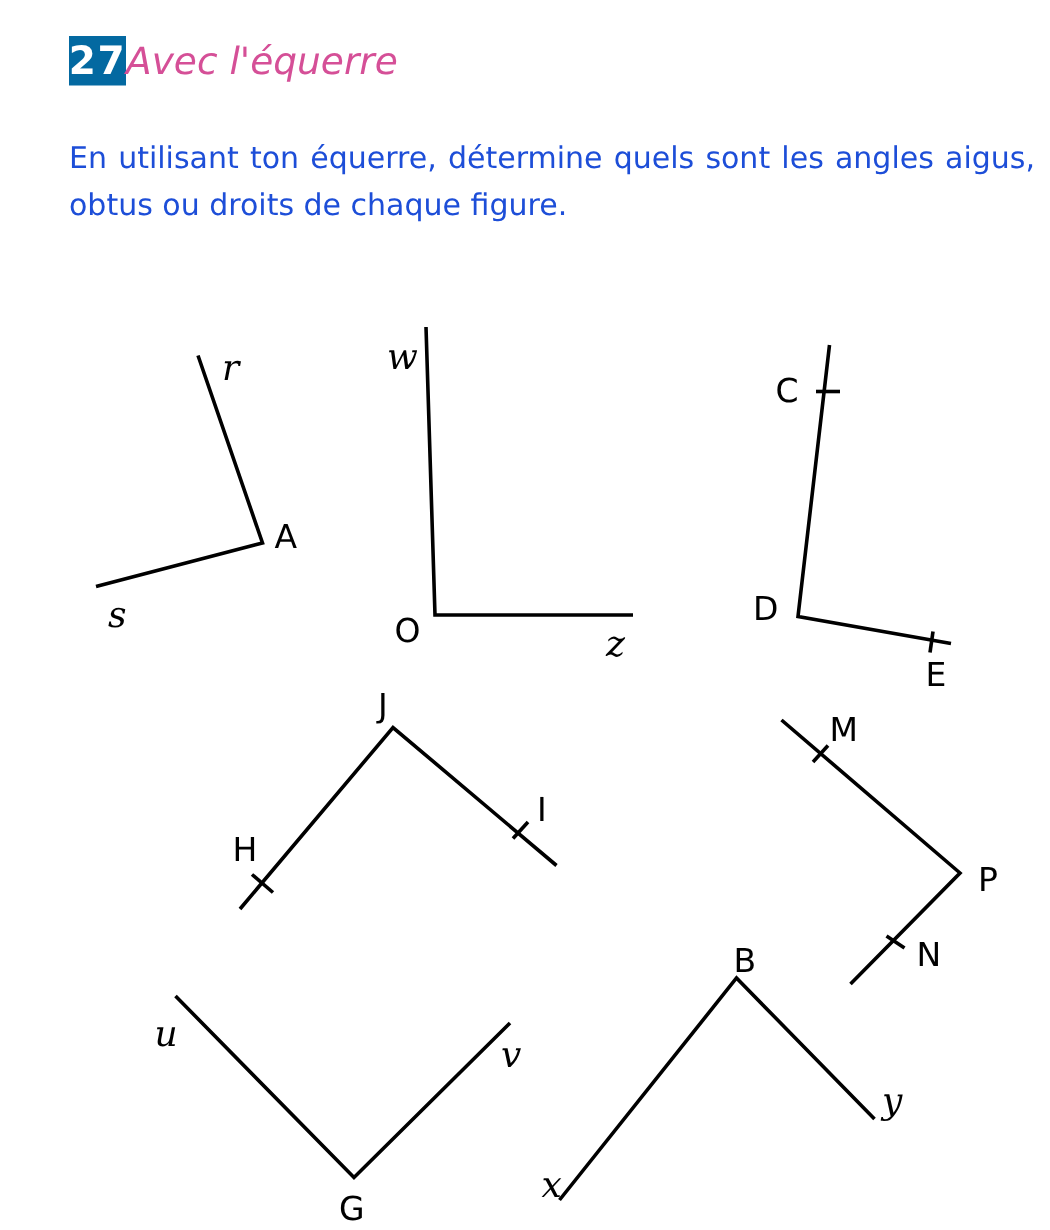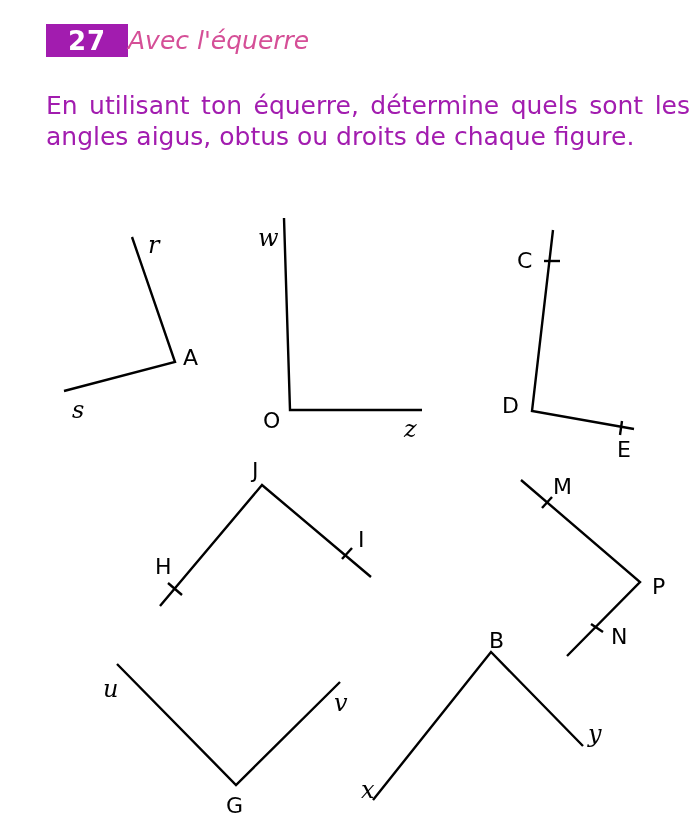--- a/index.html
+++ b/index.html
@@ -1,20 +1,20 @@
 <!DOCTYPE html>
 <html><head>
 <meta charset="utf-8">
 <style>
   html, body { margin: 0; padding: 0; background: #ffffff; }
   body { width: 700px; height: 820px; position: relative; overflow: hidden; font-family: "DejaVu Sans", sans-serif; }
   .header { position: absolute; left: 46px; top: 24px; height: 33px; display: flex; align-items: center; }
-  .num-badge { background: #a21caf; color: #ffffff; font-weight: bold; font-size: 26px; height: 33px; width: 82px; display: flex; align-items: center; justify-content: center; letter-spacing: 1px; }
+  .num-badge { background: #0369a1; color: #ffffff; font-weight: bold; font-size: 26px; height: 33px; width: 38px; display: flex; align-items: center; justify-content: center; letter-spacing: 1px; }
   .title { color: #d54f97; font-style: italic; font-size: 25px; }
-  .instruction { position: absolute; left: 46px; top: 90px; width: 644px; font-size: 25px; line-height: 31px; color: #a21caf; text-align: justify; }
+  .instruction { position: absolute; left: 46px; top: 90px; width: 644px; font-size: 20px; line-height: 31px; color: #1d4ed8; text-align: justify; }
   .figures { position: absolute; left: 0; top: 0; width: 700px; height: 820px; }
   .figures line, .figures polyline { stroke: #000; stroke-width: 2.4; fill: none; }
   .lbl { font-family: "DejaVu Sans", sans-serif; font-size: 22px; fill: #000; }
   .ital { font-family: "DejaVu Serif", serif; font-style: italic; font-size: 24px; fill: #000; }
 </style>
 </head>
 <body>
 
 <div class="header">
   <div class="num-badge">27</div>

